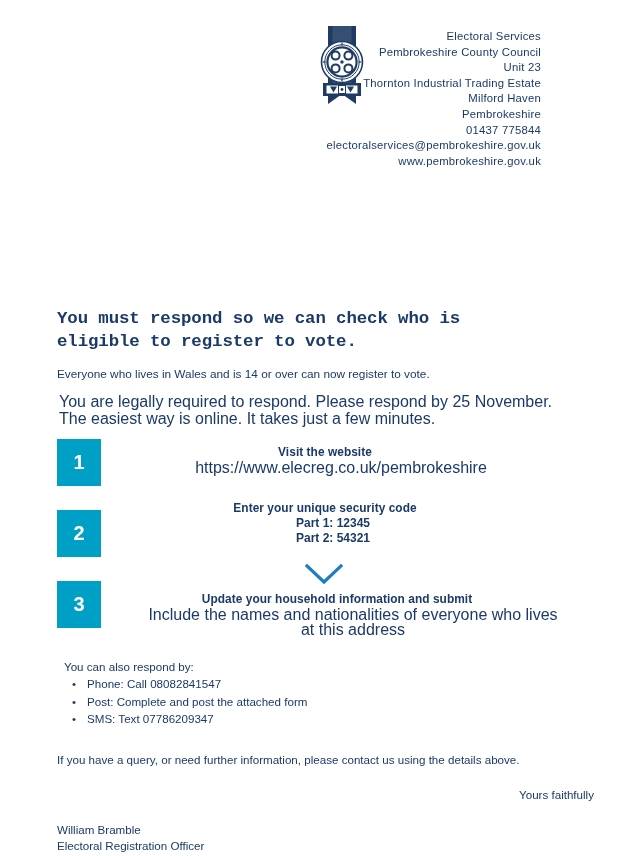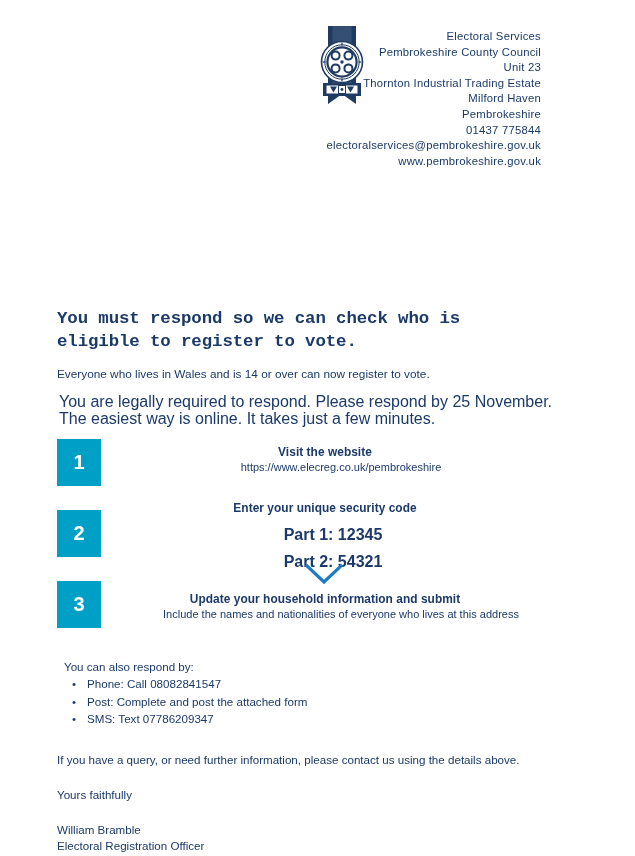--- a/index.html
+++ b/index.html
@@ -109,30 +109,30 @@
     text-align: center;
   }
   .step-title {
     font-size: 11.9px;
     font-weight: bold;
     line-height: 15px;
     margin: 0;
     letter-spacing: 0.05px;
   }
   .step-sub {
-    font-size: 11px;
+    font-size: 16px;
     line-height: 15px;
     margin: 0;
     padding-left: 32px;
   }
   .step-code {
-    font-size: 16px;
+    font-size: 12px;
     font-weight: bold;
     line-height: 14.5px;
-    margin: 12px;
+    margin: 0;
     padding-left: 16px;
   }
 
   .chevron {
     position: absolute;
     left: 303px;
     top: 563px;
     width: 42px;
     height: 22px;
   }
@@ -167,20 +167,21 @@
   }
   .query {
     font-size: 11.6px;
     line-height: 16px;
     margin: 24px 0 0 -7px;
   }
   .signoff {
     font-size: 11.6px;
     line-height: 16px;
     margin: 19px 0 0 -7px;
+    text-align: right;
   }
   .signer {
     font-size: 11.6px;
     line-height: 16.5px;
     margin: 19px 0 0 -7px;
   }
   .signer span { display: block; }
 </style>
 </head>
 <body>
@@ -258,21 +259,21 @@
     <div class="step-num" style="top:0px;">2</div>
     <div class="step-body" style="top:-9px;">
       <p class="step-title">Enter your unique security code</p>
       <p class="step-code">Part 1: 12345</p>
       <p class="step-code">Part 2: 54321</p>
     </div>
   </div>
 
   <div class="step" style="top:142px;height:47px;">
     <div class="step-num" style="top:0px;">3</div>
-    <div class="step-body" style="top:11px;">
+    <div class="step-body" style="top:11px;margin-left:12px;">
       <p class="step-title">Update your household information and submit</p>
       <p class="step-sub">Include the names and nationalities of everyone who lives at this address</p>
     </div>
   </div>
 
 </div>
 
 <div class="chevron">
   <svg width="42" height="22" viewBox="0 0 42 22" xmlns="http://www.w3.org/2000/svg">
     <polyline points="4,3 21,19 38,3" fill="none" stroke="#1d7dc4" stroke-width="3.2" stroke-linecap="square" stroke-linejoin="miter"></polyline>

